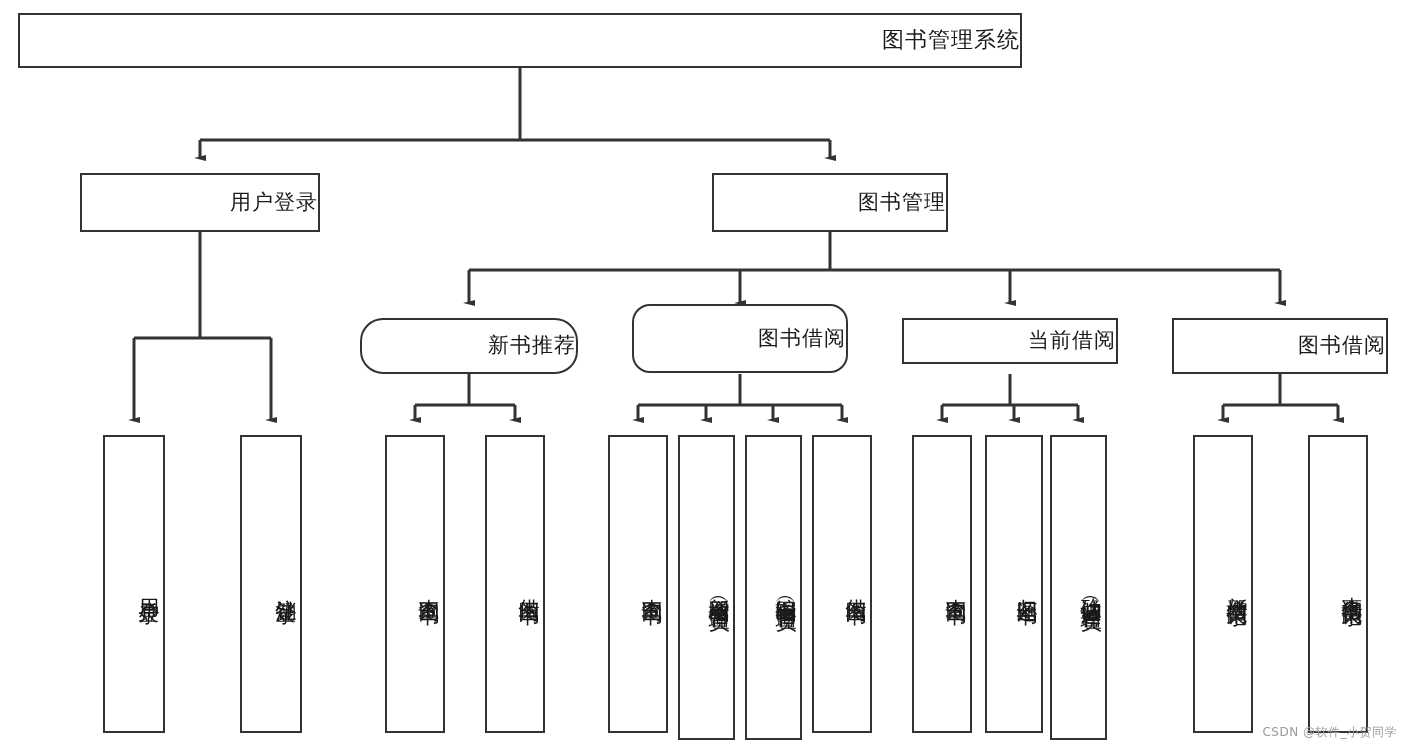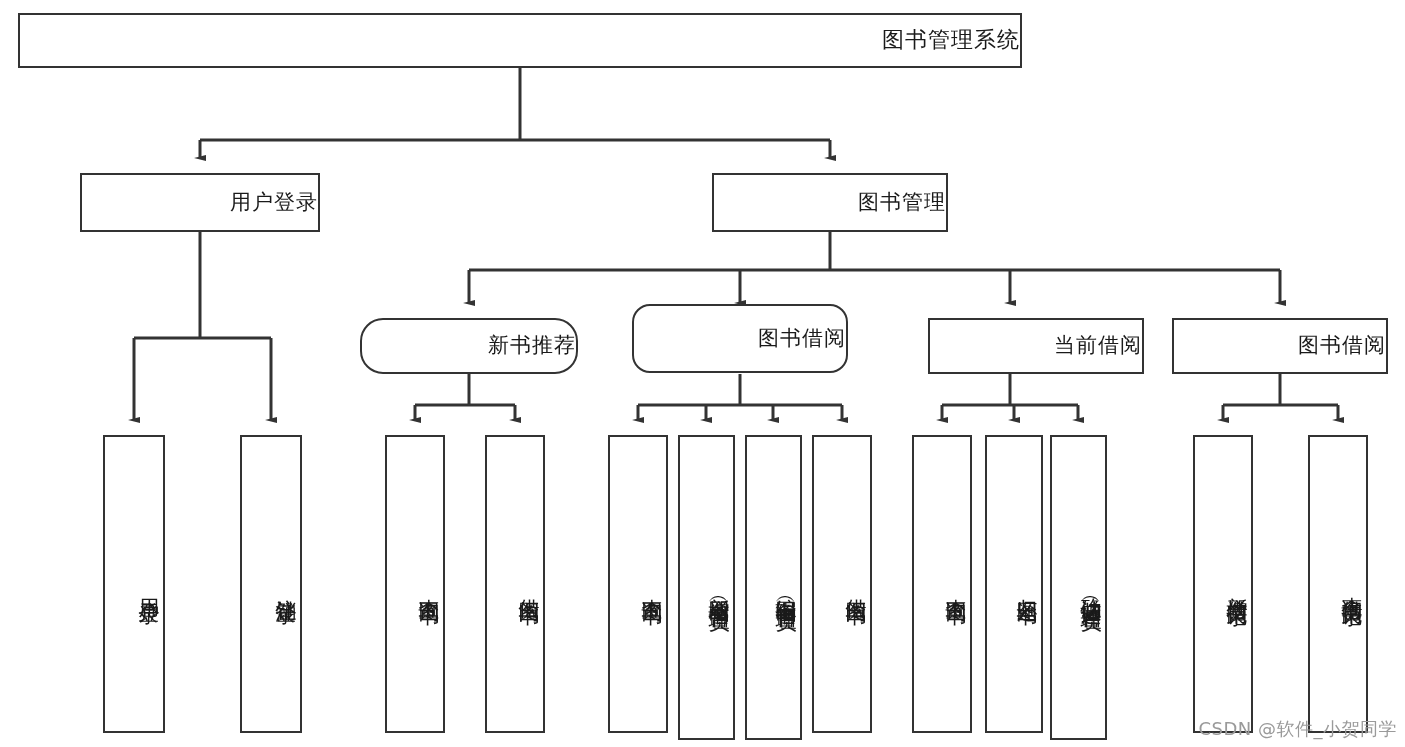--- a/index.html
+++ b/index.html
@@ -53,21 +53,21 @@
     text-orientation: upright;
     display: block;
   }
   .node.root {
     font-size: 22px;
   }
   .watermark {
     position: absolute;
     right: 8px;
     bottom: 6px;
-    font-size: 18px;
+    font-size: 12px;
     color: #9a9a9a;
     white-space: nowrap;
     letter-spacing: 0.5px;
   }
 </style>
 </head>
 <body>
 
 <div id="canvas">
 
@@ -143,21 +143,21 @@
   <div class="node horiz" style="left:712px; top:173px; width:236px; height:59px;">
     <span class="nodelabel">图书管理</span>
   </div>
 
   <div class="node horiz" style="left:360px; top:318px; width:218px; height:56px;border-radius:23px;">
     <span class="nodelabel">新书推荐</span>
   </div>
   <div class="node horiz" style="left:632px; top:304px; width:216px; height:69px;border-radius:18px;">
     <span class="nodelabel">图书借阅</span>
   </div>
-  <div class="node horiz" style="left:902px; top:318px; width:216px; height:56px;margin-left:26px;">
+  <div class="node horiz" style="left:902px; top:318px; width:216px; height:46px;">
     <span class="nodelabel">当前借阅</span>
   </div>
   <div class="node horiz" style="left:1172px; top:318px; width:216px; height:56px;">
     <span class="nodelabel">图书借阅</span>
   </div>
 
   <div class="node vert" style="left:103px; top:435px; width:62px; height:298px;">
     <span class="nodelabel">用户登录</span>
   </div>
   <div class="node vert" style="left:240px; top:435px; width:62px; height:298px;">

